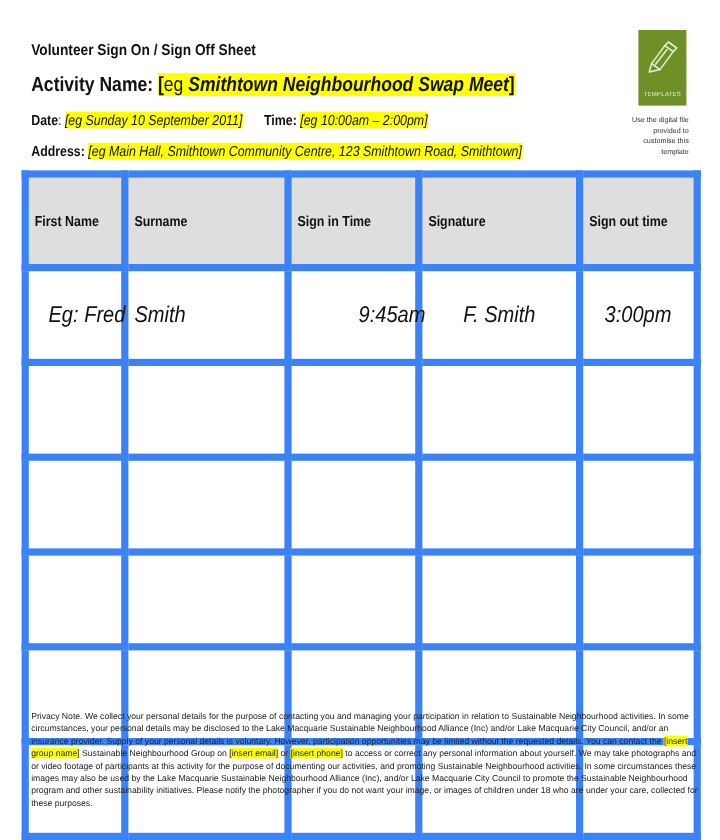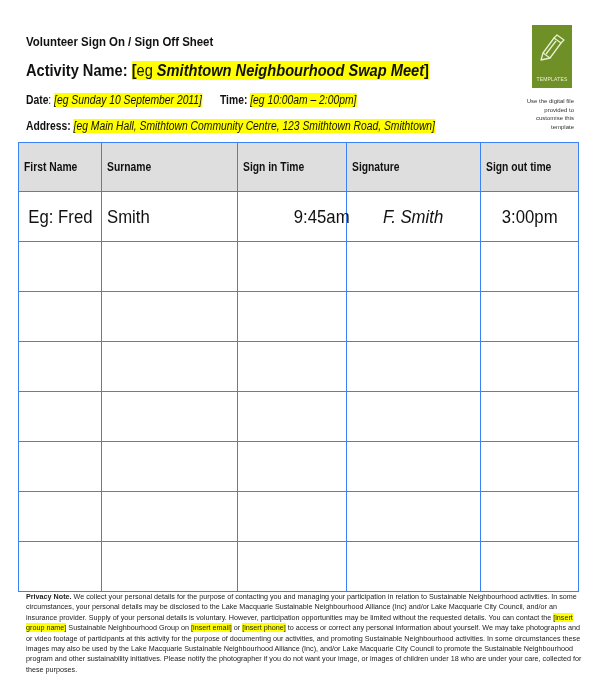--- a/index.html
+++ b/index.html
@@ -22,37 +22,37 @@
 
     .logo { position:absolute; left:532px; top:25px; width:40px; height:63px; background:#6f8f27; }
     .logo svg { position:absolute; left:7px; top:8px; }
     .logo .logo-text { position:absolute; left:0; right:0; bottom:6px; text-align:center;
       color:#e8f0d0; font-size:5px; letter-spacing:0.2px; }
     .logo-caption { position:absolute; left:522px; top:97px; width:52px; text-align:right;
       font-size:6px; line-height:8.5px; color:#333; }
 
     table.signin { position:absolute; left:18px; top:142px; width:560px;
       border-collapse:collapse; table-layout:fixed; }
-    table.signin td, table.signin th { border:1px solid #3b82f6; padding:0; }
+    table.signin td, table.signin th { border:6px solid #3b82f6; padding:12px; }
     table.signin th { background:#dedede; height:48px; text-align:left; vertical-align:middle;
       font-size:12px; font-weight:bold; padding-left:5px; }
     table.signin th span { display:inline-block; transform:scaleX(0.86); transform-origin:left; white-space:nowrap; }
     table.signin td { height:49px; }
-    .ex td { font-size:19px; vertical-align:middle; }
+    .ex td { font-size:19px; vertical-align:middle;font-style:italic; }
     .ex td span { display:inline-block; transform:scaleX(0.88); white-space:nowrap; }
     .ex .c-first { text-align:center; }
     .ex .c-sur { padding-left:5px;margin-left:15px; }
     .ex .c-sur span { transform-origin:left; }
     .ex .c-in { text-align:left; padding-left:52px; }
     .ex .c-sig { text-align:center; font-style:italic; }
     .ex .c-out { text-align:center; }
 
     .privacy { position:absolute; left:26px; top:592px; width:560px; font-size:7.2px; line-height:10.4px;
       color:#222; }
-    .privacy .pn-label { font-weight:bold;margin-top:40px; }
+    .privacy .pn-label { font-weight:normal;margin-top:40px; }
   </style>
 </head>
 <body>
 
 <div class="sheet-title">Volunteer Sign On / Sign Off Sheet</div>
 
 <div class="activity">
   <span>Activity Name: </span><span class="hl"><span>[</span><span class="val"><span class="eg">eg </span><span>Smithtown Neighbourhood Swap Meet</span></span><span>]</span></span>
 </div>
 

